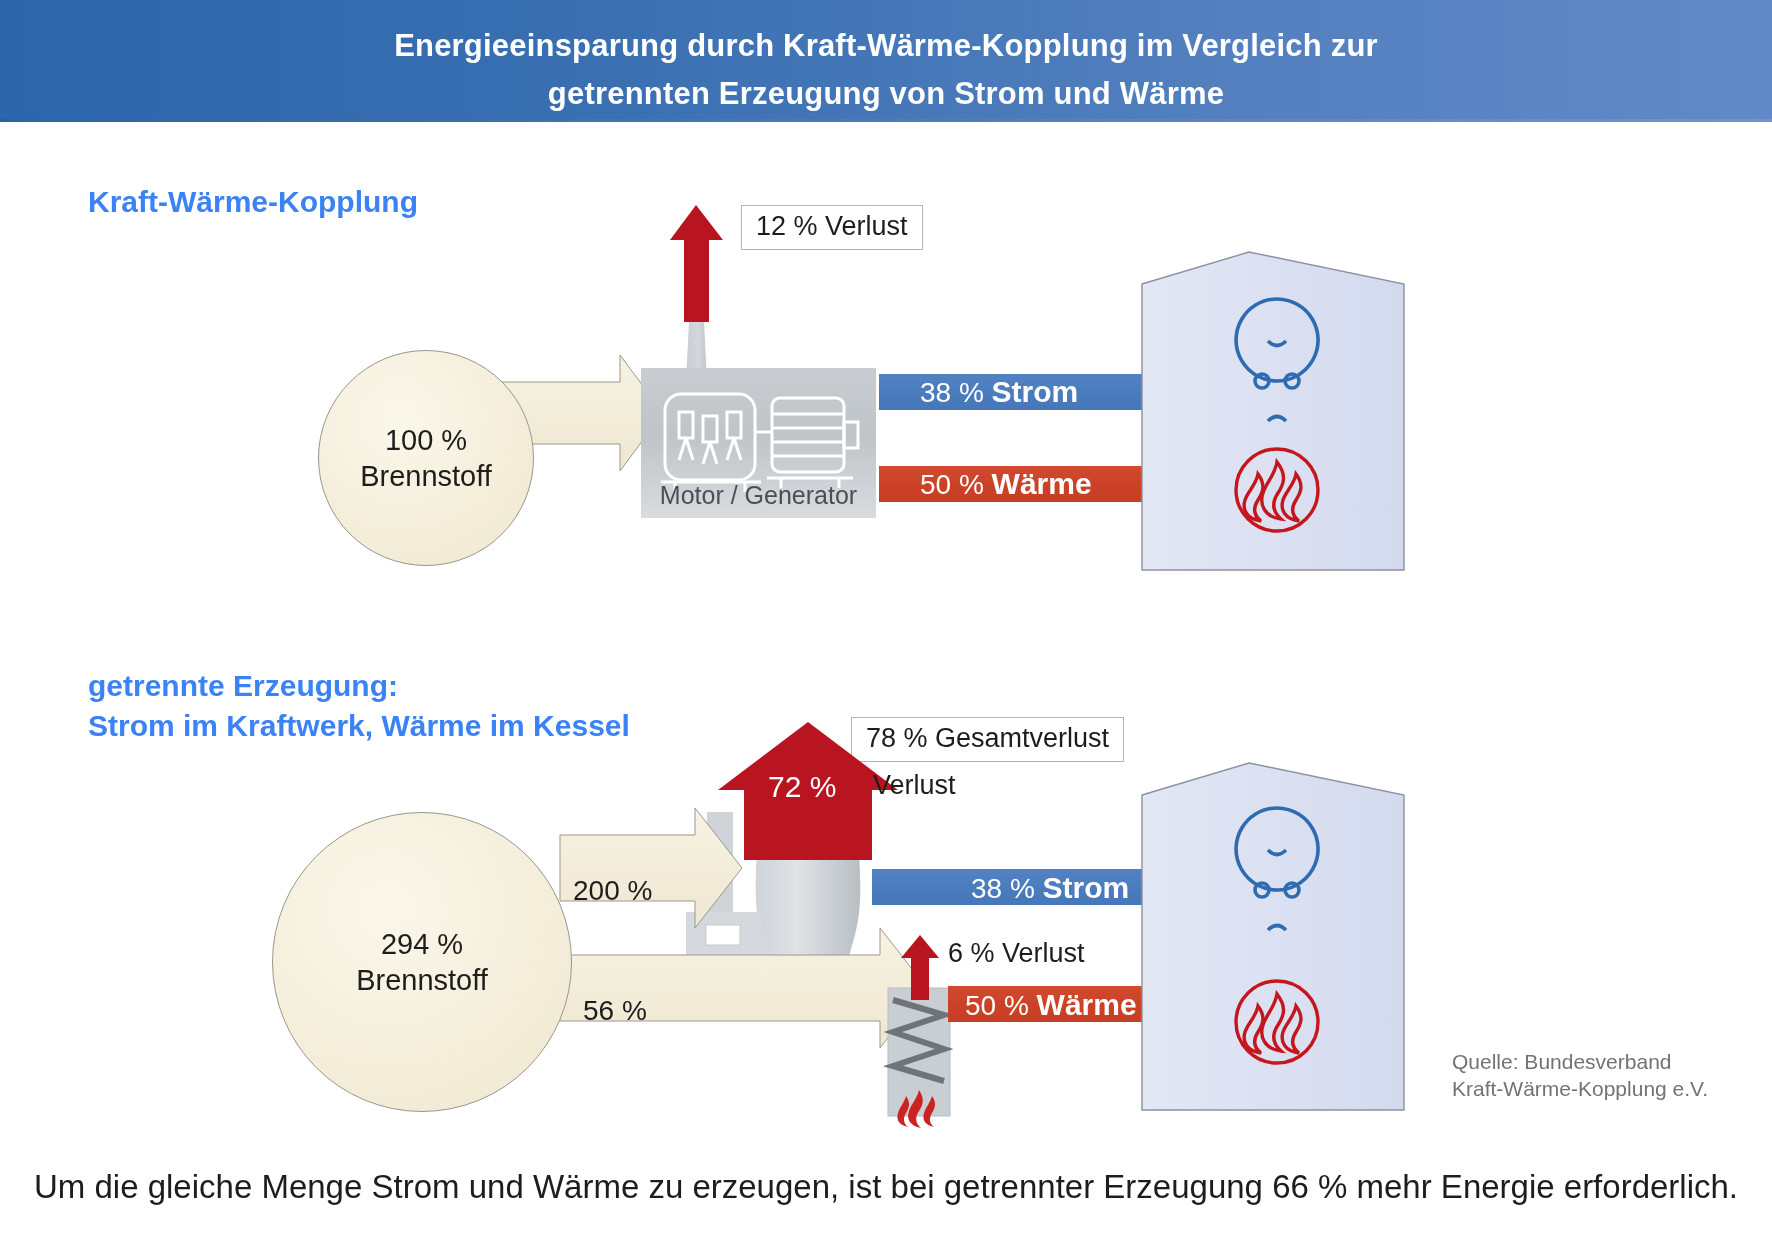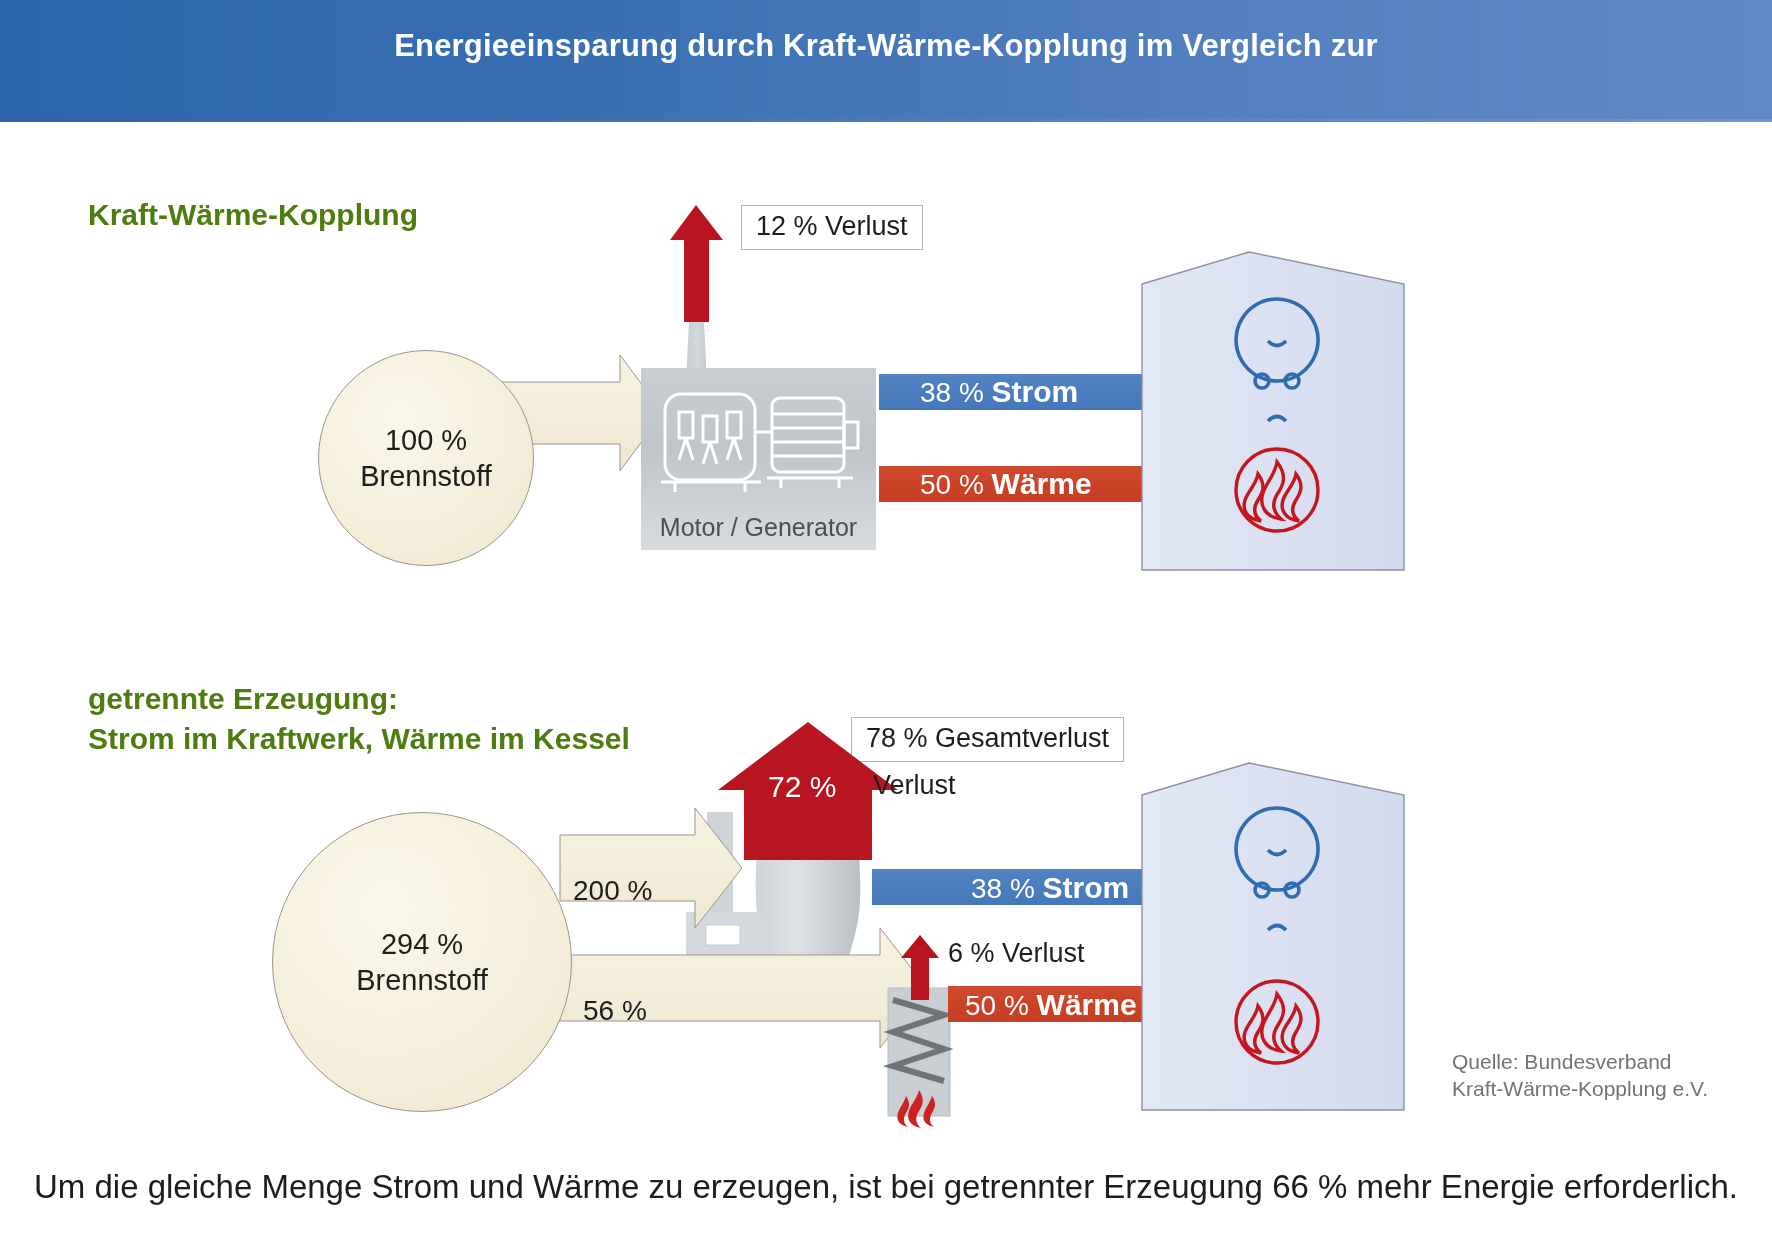--- a/index.html
+++ b/index.html
@@ -10,22 +10,22 @@
   #header{position:absolute;left:0;top:0;width:1772px;height:122px;
           background:linear-gradient(90deg,#2d66ab 0%,#3a70b2 35%,#5480bf 70%,#6189c7 100%);
           box-sizing:border-box;}
   #header .ttl{position:absolute;left:0;right:0;top:22px;text-align:center;
           color:#ffffff;font-weight:bold;font-size:31px;line-height:48px;
           letter-spacing:.2px;}
   #header .hline{position:absolute;left:0;right:0;bottom:0;height:3px;
           background:linear-gradient(90deg,#2a5fa2,#7d9fd2);opacity:.55;}
 
   
-  .sec-title{position:absolute;color:#4d7c0f;font-weight:bold;font-size:30px;
-          line-height:40px;white-space:pre-line;margin-top:13px;}
+  .sec-title{position:absolute;color:#3b82f6;font-weight:bold;font-size:30px;
+          line-height:40px;white-space:pre-line;}
   .boxlbl{position:absolute;border:1px solid #b3b3b3;background:#ffffff;
           color:#1d1d1b;font-size:27px;padding:5px 14px 7px 14px;white-space:nowrap;margin-top:24px;}
 
   
   .fuel{position:absolute;border-radius:50%;
         background:radial-gradient(circle at 38% 32%,#fbf7ea 0%,#f4eedb 55%,#efe7d0 100%);
         border:1px solid #9a968c;box-sizing:border-box;
         display:flex;align-items:center;justify-content:center;text-align:center;
         color:#1d1d1b;font-size:29px;line-height:36px;font-weight:normal;z-index:6;}
 
@@ -44,20 +44,21 @@
   #source{position:absolute;color:#737373;font-size:21px;line-height:27px;
           white-space:pre-line;}
   #footer{position:absolute;left:0;right:0;color:#1d1d1b;font-size:33px;text-align:center;}
 </style>
 </head>
 <body>
 
 <div id="header">
   <div class="ttl">
     <div>Energieeinsparung durch Kraft-Wärme-Kopplung im Vergleich zur</div>
+    <div>getrennten Erzeugung von Strom und Wärme</div>
   </div>
   <div class="hline"></div>
 </div>
 
 <div class="sec-title" style="left:88px;top:182px;">Kraft-Wärme-Kopplung</div>
 
 <svg class="lay" width="1772" height="1249" style="z-index:2;pointer-events:none;">
   <defs>
     <linearGradient id="gGray" x1="0" y1="0" x2="1" y2="0">
       <stop offset="0%" stop-color="#c6cbd0"></stop>
@@ -167,21 +168,21 @@
   </g>
 </svg>
 
 <div class="fuel" style="left:318px;top:350px;width:216px;height:216px;">
   <span>
     <span>100 %</span><br>
     <span>Brennstoff</span>
   </span>
 </div>
 
-<div class="plant" style="left:641px;top:368px;width:235px;height:182px;">
+<div class="plant" style="left:641px;top:368px;width:235px;height:150px;">
   <svg width="235" height="120" style="position:absolute;left:0;top:6px;">
     <g stroke="#ffffff" stroke-width="3" fill="none">
       <rect x="24" y="20" width="90" height="86" rx="16"></rect>
       <rect x="38" y="38" width="14" height="26"></rect>
       <rect x="62" y="42" width="14" height="26"></rect>
       <rect x="86" y="38" width="14" height="26"></rect>
       <path d="M45,64 L52,86 M45,64 L38,86 M69,68 L76,90 M69,68 L62,90 M93,64 L100,86 M93,64 L86,86"></path>
       <path d="M20,108 h100 M34,108 v10 M104,108 v10"></path>
       <rect x="131" y="24" width="72" height="74" rx="8"></rect>
       <path d="M131,40 h72 M131,54 h72 M131,68 h72 M131,82 h72"></path>

